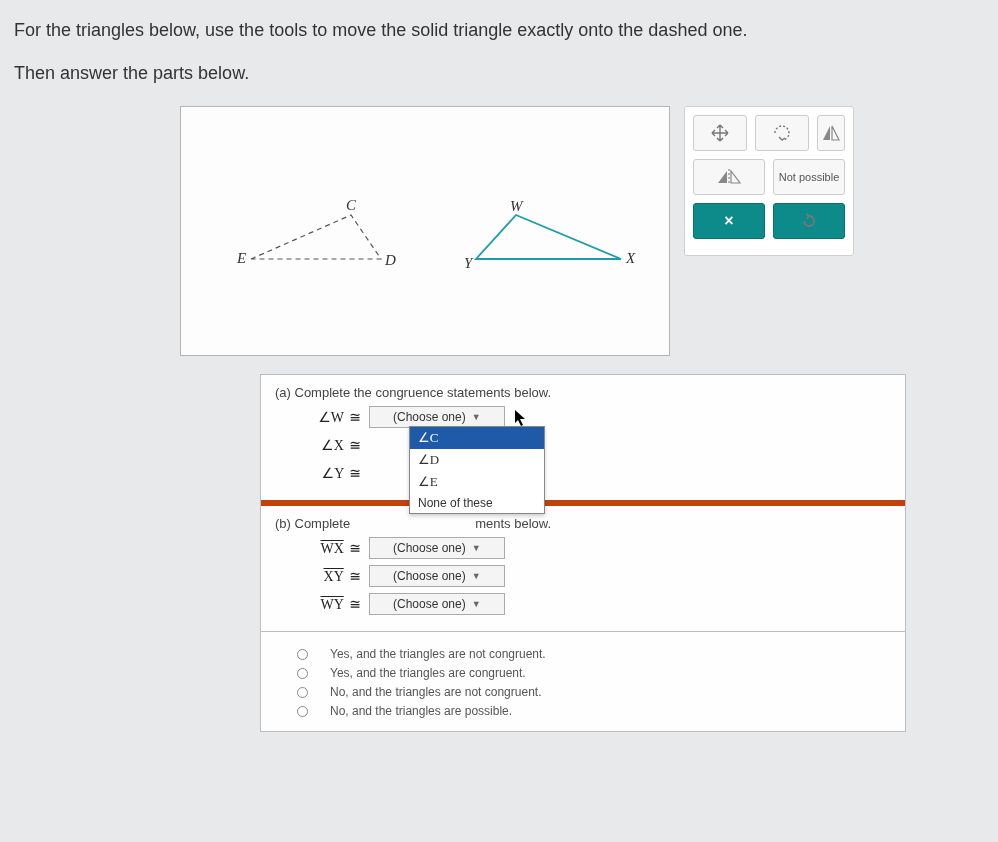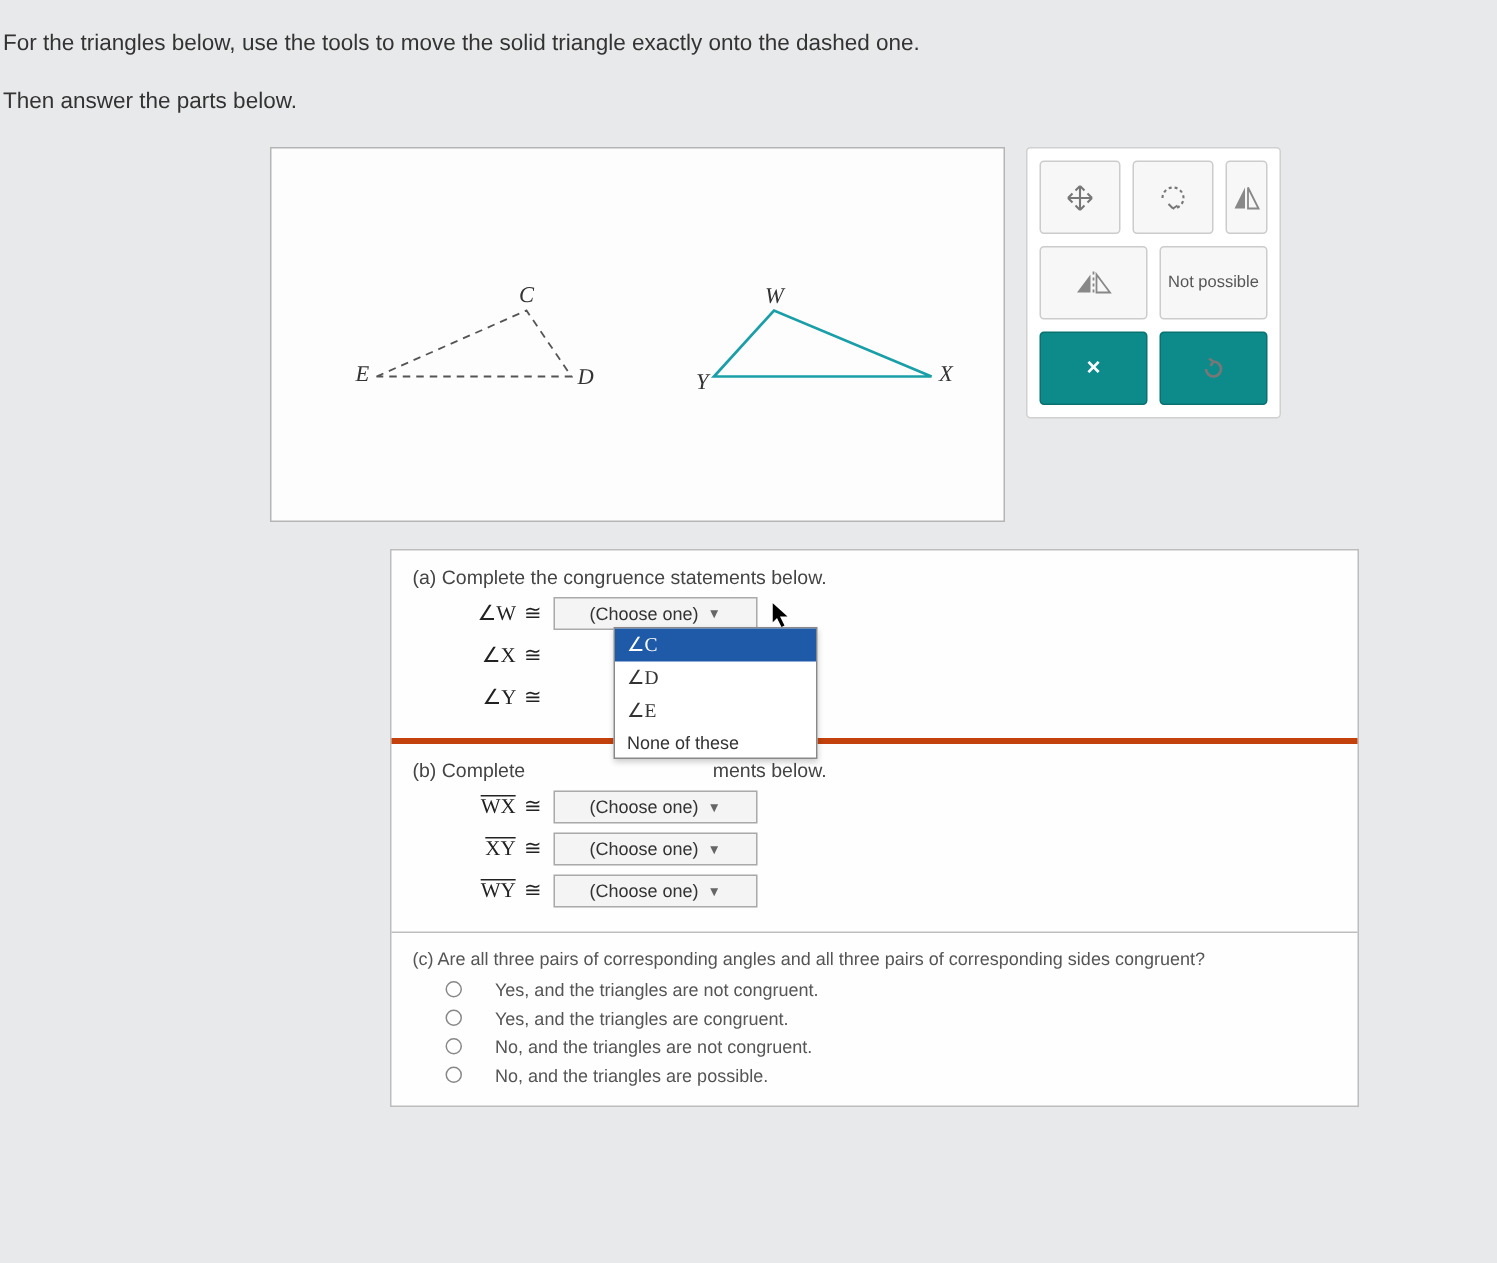--- a/index.html
+++ b/index.html
@@ -5,40 +5,40 @@
   * { box-sizing: border-box; margin: 0; padding: 0; }
   body {
     font-family: Arial, Helvetica, sans-serif;
     background: #e8e9ea;
     color: #333;
     width: 998px;
     height: 842px;
     overflow: hidden;
     padding: 20px 0 0 0;
   }
-  .instructions { font-size: 15px; color: #333; }
+  .instructions { font-size: 18px; color: #333; padding-left: 12px; }
   .instructions p { margin-bottom: 22px; padding-left: 2px;}
   .main-row { display: flex; gap: 14px; align-items:flex-start; padding-left:180px; }
   .canvas {
     width: 490px; height: 250px;
     border: 1px solid #b5b5b5;
     background: #fdfdfd;
     position: relative;
   }
   .tools {
     width: 170px; min-height: 150px;
     background: #fff;
     border: 1px solid #d0d0d0;
     border-radius: 3px;
     padding: 8px;
     display:flex; flex-direction:column; gap:8px;
   }
   .tools-row { display:flex; gap:8px; }
   .tool-btn {
-    flex:1; height:49px;
+    flex:1; height:36px;
     background:#f7f7f7;
     border:1px solid #ccc;
     border-radius:3px;
     display:flex; align-items:center; justify-content:center;
     color:#555; font-size:11px; cursor:pointer;
     text-align:center; line-height:1.1;
   }
   .tool-btn.teal { background:#0d8a8a; border-color:#0a7070; color:#fff; font-size:16px; font-weight:bold;}
   .tool-btn svg { stroke:#777;}
   .tool-btn.cut{flex:0 0 28px;}
@@ -181,21 +181,21 @@
 
     <div class="stmt-row">
       <span class="math-lhs"><span>∠Y</span> <span class="cong">≅</span></span>
       <div class="select-box" style="visibility:hidden">
           <span>∠E</span>
           <span class="arrow">▼</span>
         </div>
     </div>
   </div>
 
-  <div class="section" style="border-top:4px solid #c2410c;">
+  <div class="section" style="border-top:6px solid #c2410c;">
     <div class="section-label">
       <span>(b)  Complete</span><span style="visibility:hidden"> the congruence state</span><span>ments below.</span>
     </div>
     <div class="stmt-row">
       <span class="math-lhs"><span class="overline">WX</span> <span class="cong">≅</span></span>
       <div class="select-box">
           <span>(Choose one)</span>
           <span class="arrow">▼</span>
         </div>
     </div>
@@ -209,21 +209,20 @@
     <div class="stmt-row">
       <span class="math-lhs"><span class="overline">WY</span> <span class="cong">≅</span></span>
       <div class="select-box">
           <span>(Choose one)</span>
           <span class="arrow">▼</span>
         </div>
     </div>
   </div>
 
   <div class="section">
-    <div class="q-text" style="margin-left:0">(c)  Are all three pairs of corresponding angles and all three pairs of corresponding sides congruent?</div>
     <div class="radio-row">
         <span class="circ"></span>
         <span>Yes, and the triangles are not congruent.</span>
       </div>
     <div class="radio-row">
         <span class="circ"></span>
         <span>Yes, and the triangles are congruent.</span>
       </div>
     <div class="radio-row">
         <span class="circ"></span>

